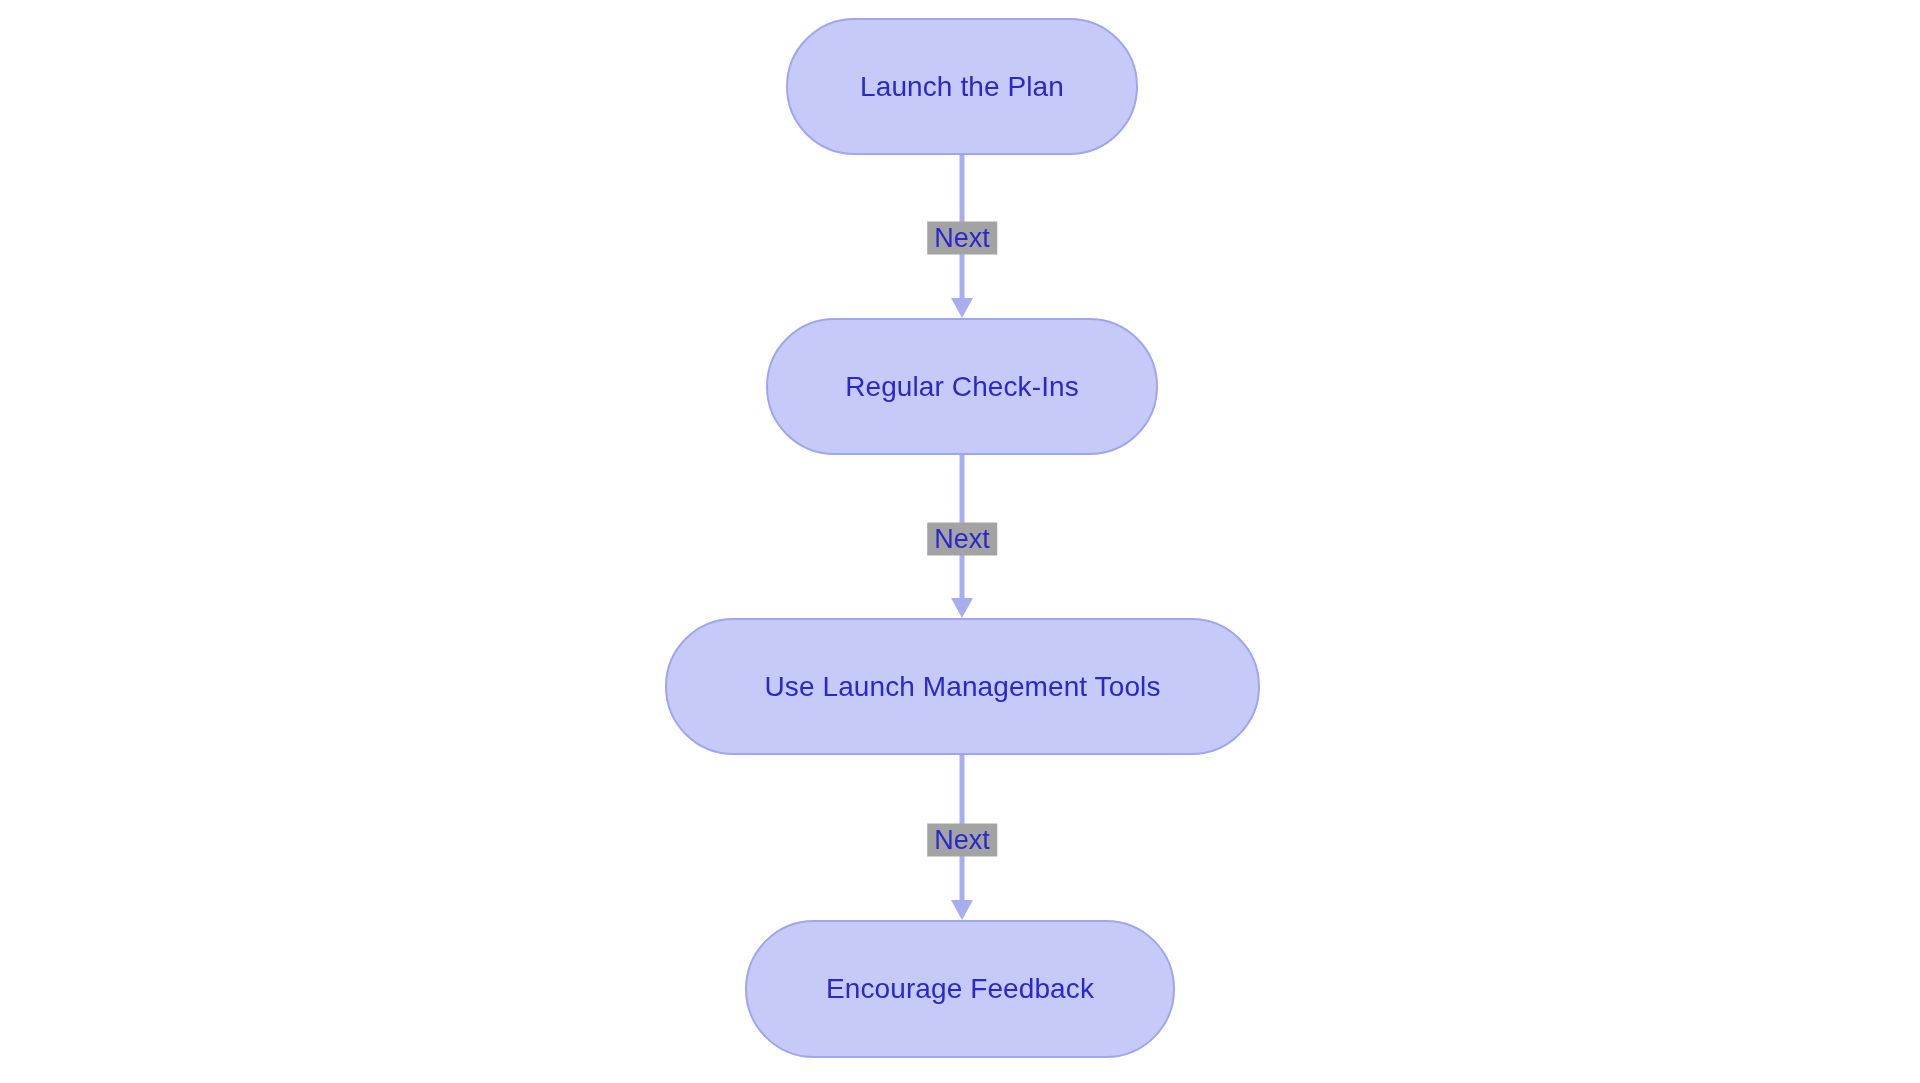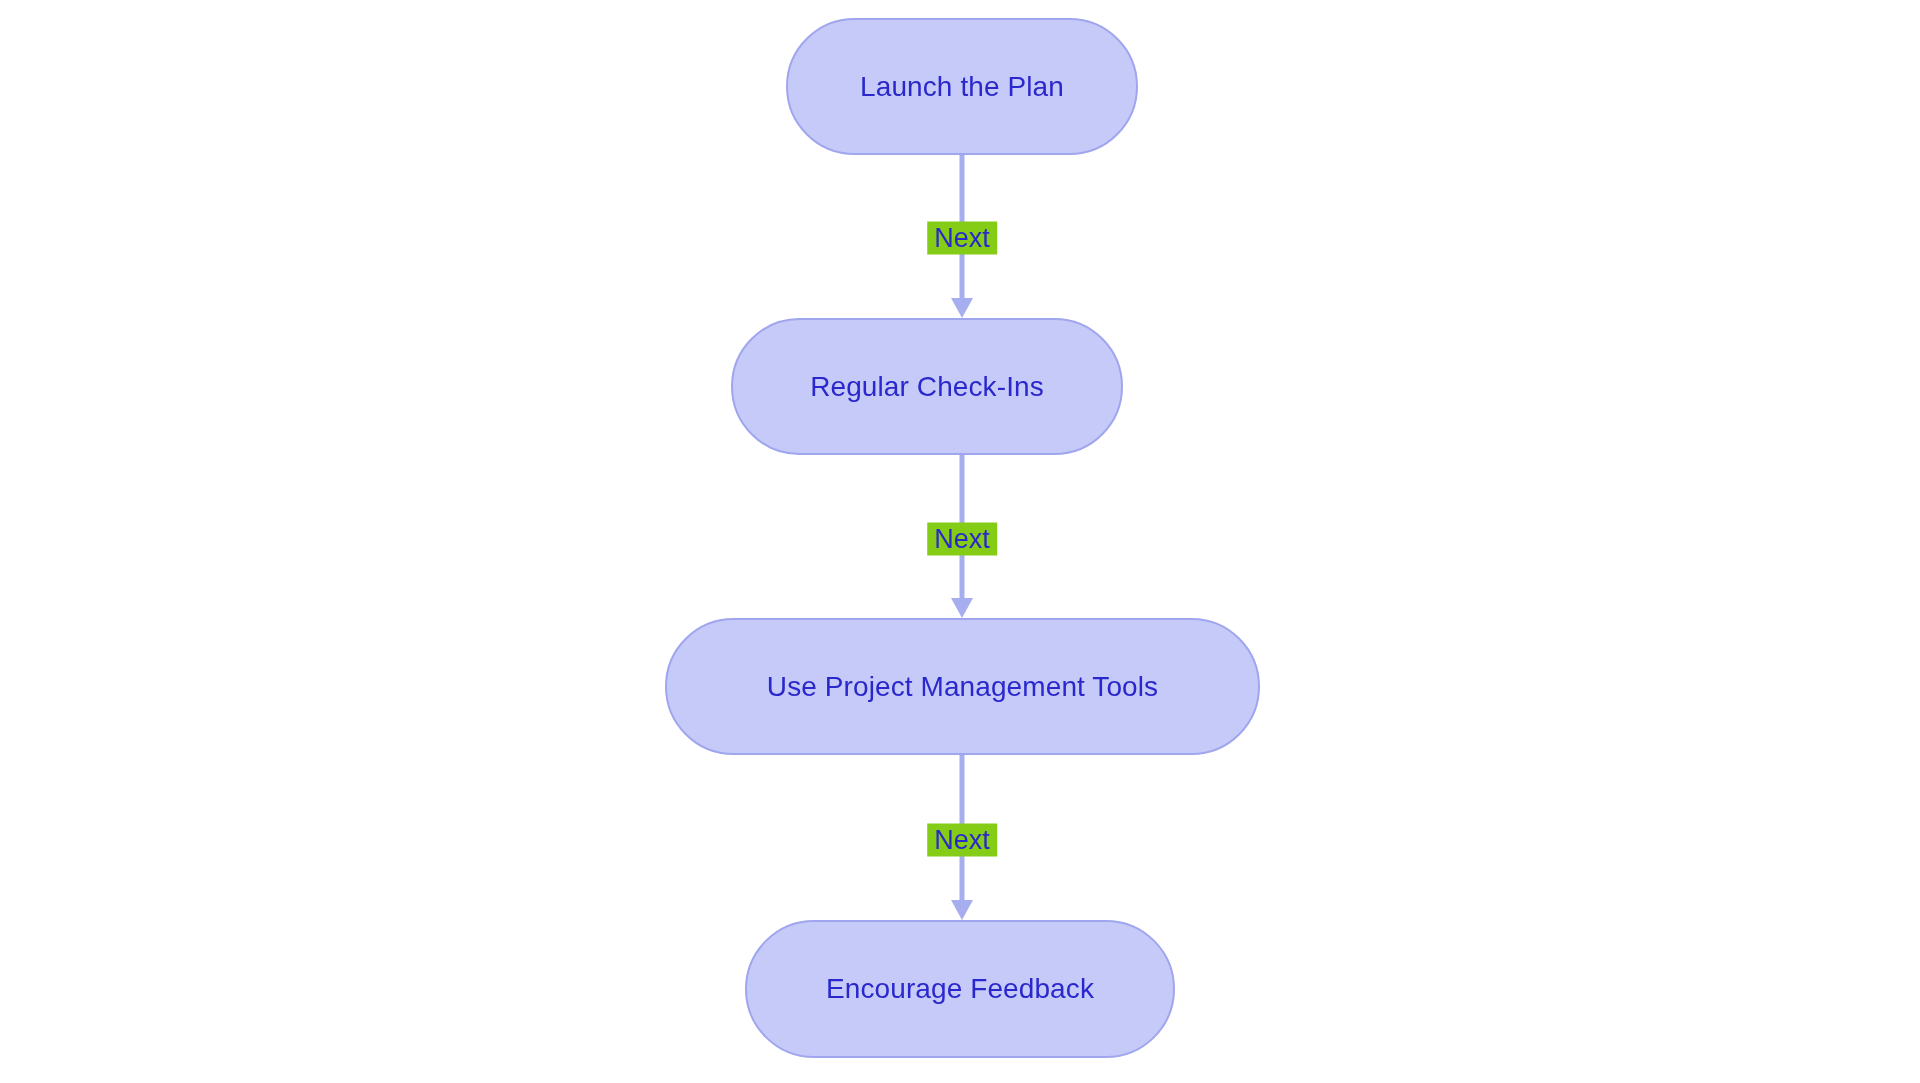--- a/index.html
+++ b/index.html
@@ -42,21 +42,21 @@
     font-size: 28px;
     font-weight: 400;
     line-height: 1;
     letter-spacing: 0.1px;
     white-space: nowrap;
     user-select: none;
   }
   .edge-label {
     position: absolute;
     transform: translate(-50%, -50%);
-    background: #84cc16;
+    background: #a3a3a3;
     color: #2a28cc;
     font-family: "Liberation Sans", sans-serif;
     font-size: 27px;
     font-weight: 400;
     line-height: 1;
     white-space: nowrap;
     padding: 3px 7px;
     z-index: 3;
     user-select: none;
   }
@@ -74,26 +74,26 @@
         <polygon points="951,598 973,598 962,618" fill="#a7aef0"></polygon>
         <line x1="962" y1="755" x2="962" y2="901" stroke="#a7aef0" stroke-width="5"></line>
         <polygon points="951,900 973,900 962,920" fill="#a7aef0"></polygon>
       </g>
   </svg>
 
   <div class="node" style="left: 786px; top: 18px; width: 352px; height: 137px; background: rgb(198, 202, 249); border-color: rgb(159, 166, 238);">
     <span class="node-label" style="color: rgb(42, 40, 204);">Launch the Plan</span>
   </div>
 
-  <div class="node" style="left: 731px; top: 318px; width: 392px; height: 137px; background: rgb(198, 202, 249); border-color: rgb(159, 166, 238);">
+  <div class="node" style="left: 766px; top: 318px; width: 392px; height: 137px; background: rgb(198, 202, 249); border-color: rgb(159, 166, 238);">
     <span class="node-label" style="color: rgb(42, 40, 204);">Regular Check-Ins</span>
   </div>
 
   <div class="node" style="left: 665px; top: 618px; width: 595px; height: 137px; background: rgb(198, 202, 249); border-color: rgb(159, 166, 238);">
-    <span class="node-label" style="color: rgb(42, 40, 204);">Use Project Management Tools</span>
+    <span class="node-label" style="color: rgb(42, 40, 204);">Use Launch Management Tools</span>
   </div>
 
   <div class="node" style="left: 745px; top: 920px; width: 430px; height: 138px; background: rgb(198, 202, 249); border-color: rgb(159, 166, 238); align-items: center;">
     <span class="node-label" style="color: rgb(42, 40, 204);">Encourage Feedback</span>
   </div>
 
   <div class="edge-label" style="left: 962px; top: 238px; color: rgb(42, 40, 204);">Next</div>
   <div class="edge-label" style="left: 962px; top: 539px; color: rgb(42, 40, 204);">Next</div>
   <div class="edge-label" style="left: 962px; top: 840px; color: rgb(42, 40, 204);">Next</div>
 

